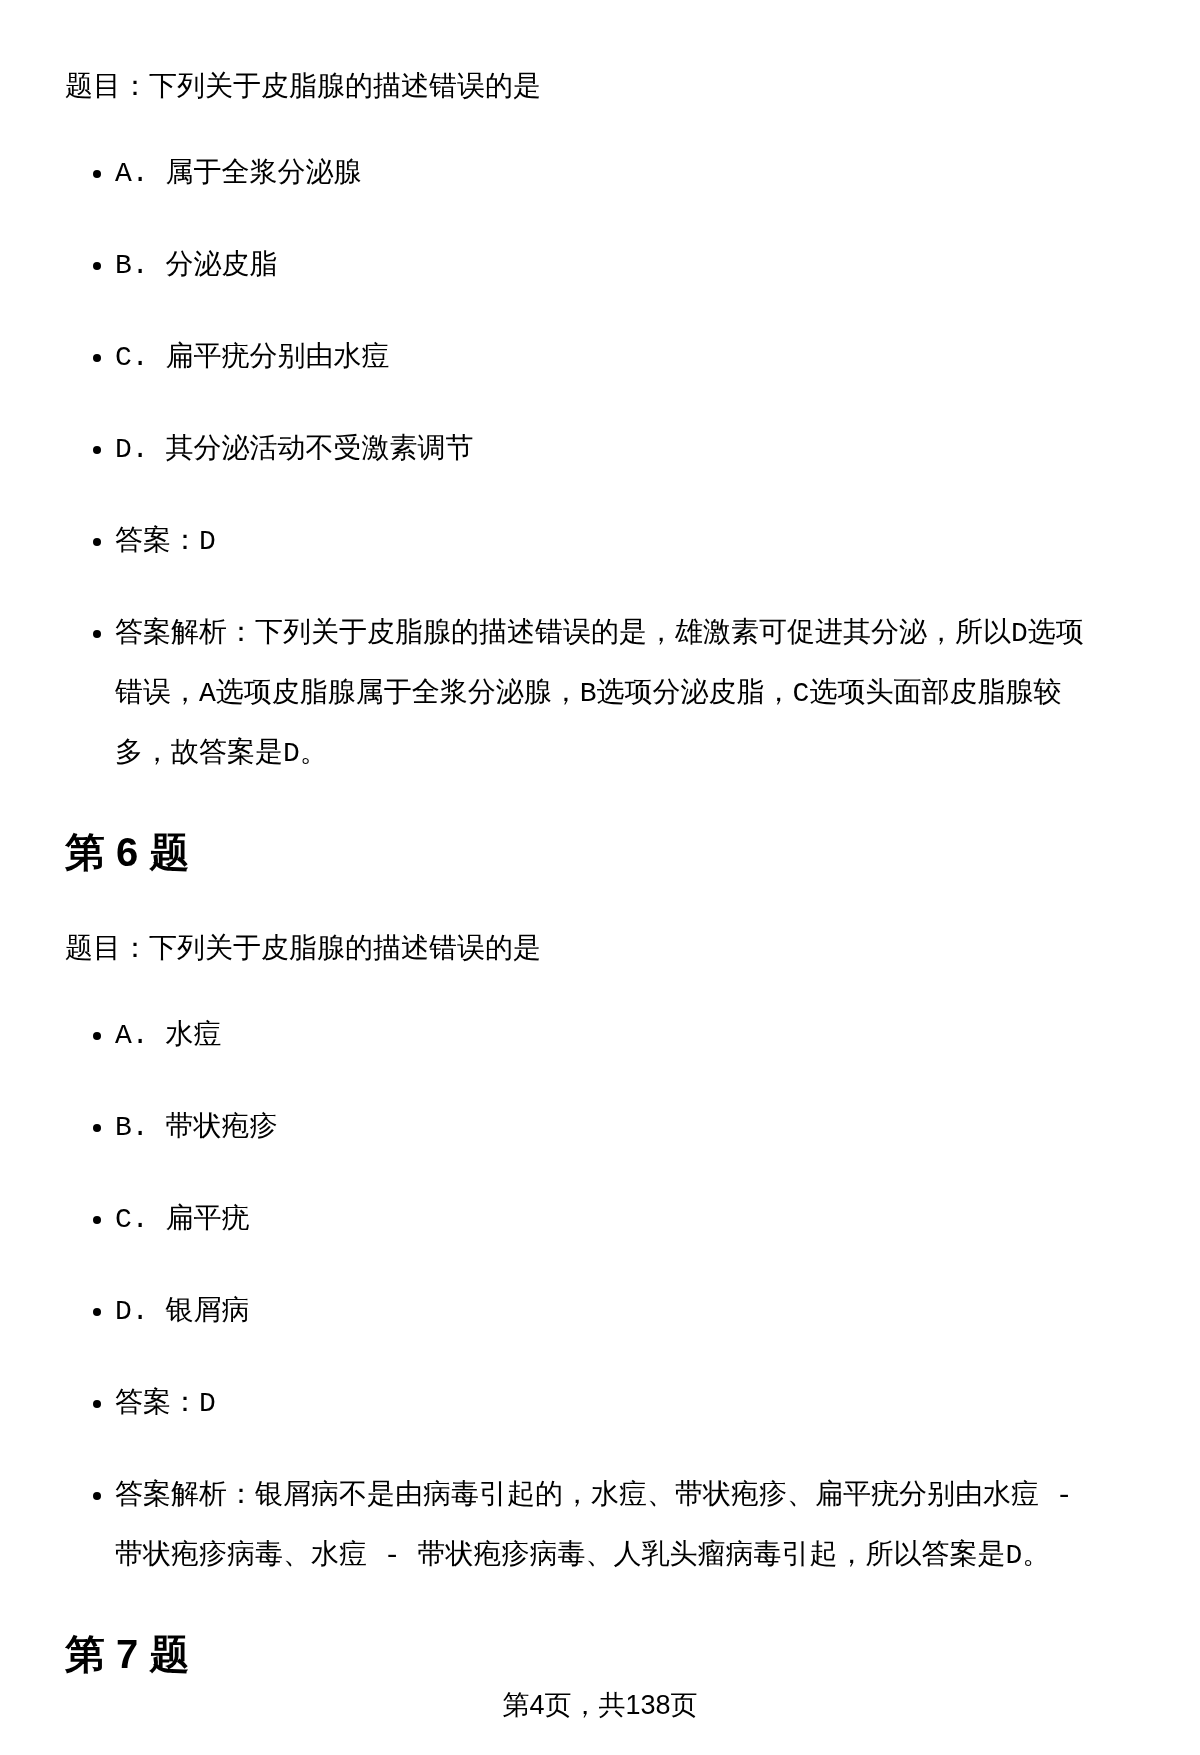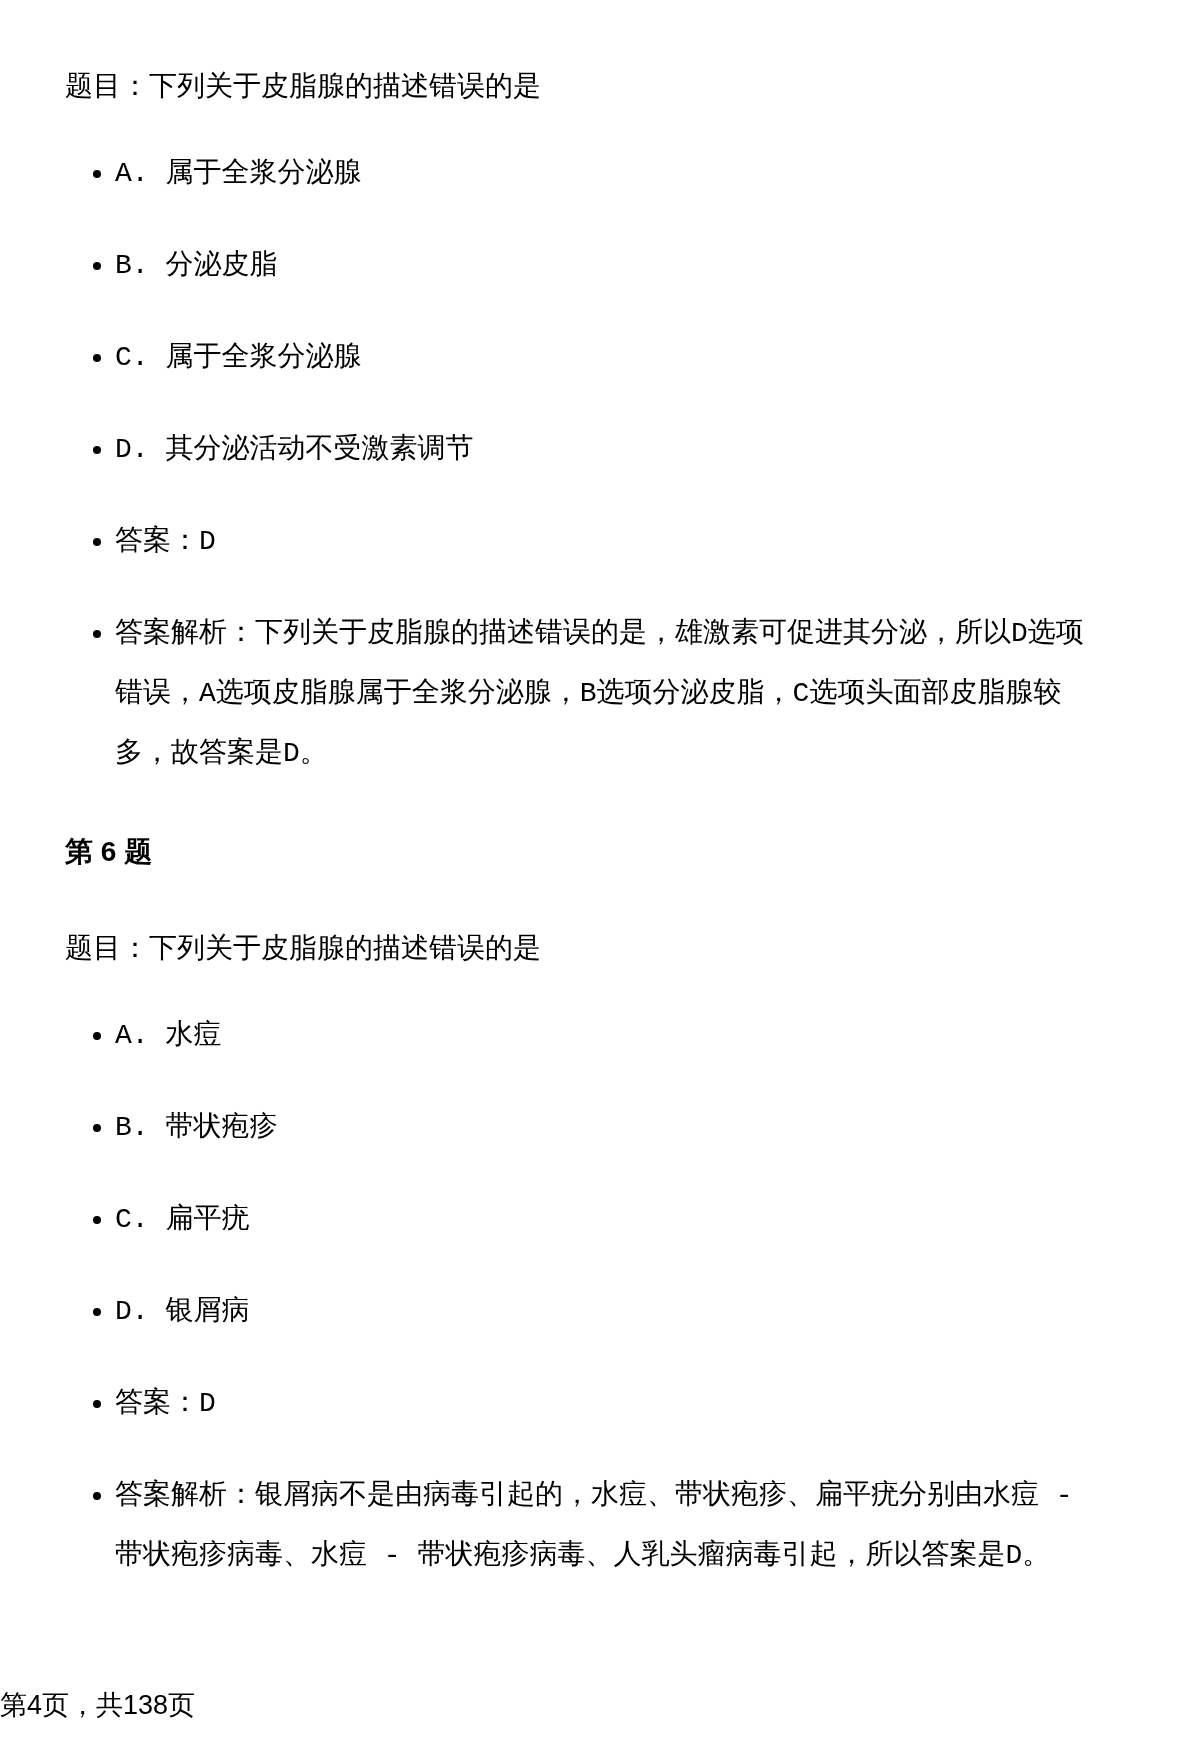--- a/index.html
+++ b/index.html
@@ -29,47 +29,47 @@
     font-family: Liberation Mono, monospace;
   }
   ul.opts li {
     line-height: 60px;
     margin-bottom: 32px;
   }
   ul.opts li.expl {
     white-space: pre-line;
   }
   h2.qheading {
-    font-size: 28px;
+    font-size: 40px;
     font-weight: bold;
     line-height: 48px;
     margin: 12px 0 0 0;
   }
   footer.page-footer {
     position: absolute;
     left: 0;
     right: 0;
     bottom: 36px;
-    text-align: left;
+    text-align: center;
     font-size: 27px;
     line-height: 28px;
     color: #000000;
   }
 </style>
 </head>
 <body>
 
 <main>
 
   <section>
     <p class="qtext">题目：下列关于皮脂腺的描述错误的是</p>
     <ul class="opts">
       <li>A. 属于全浆分泌腺</li>
       <li>B. 分泌皮脂</li>
-      <li>C. 属于全浆分泌腺</li>
+      <li>C. 扁平疣分别由水痘</li>
       <li>D. 其分泌活动不受激素调节</li>
       <li>答案：D</li>
       <li class="expl">答案解析：下列关于皮脂腺的描述错误的是，雄激素可促进其分泌，所以D选项
 错误，A选项皮脂腺属于全浆分泌腺，B选项分泌皮脂，C选项头面部皮脂腺较
 多，故答案是D。</li>
     </ul>
   </section>
 
   <section>
     <h2 class="qheading">第 6 题</h2>
@@ -78,16 +78,19 @@
       <li>A. 水痘</li>
       <li>B. 带状疱疹</li>
       <li>C. 扁平疣</li>
       <li>D. 银屑病</li>
       <li>答案：D</li>
       <li class="expl">答案解析：银屑病不是由病毒引起的，水痘、带状疱疹、扁平疣分别由水痘 -
 带状疱疹病毒、水痘 - 带状疱疹病毒、人乳头瘤病毒引起，所以答案是D。</li>
     </ul>
   </section>
 
+  <section>
+    <h2 class="qheading">第 7 题</h2>
+  </section>
 
   <footer class="page-footer">第4页，共138页</footer>
 
 </main>
 
 </body></html>

